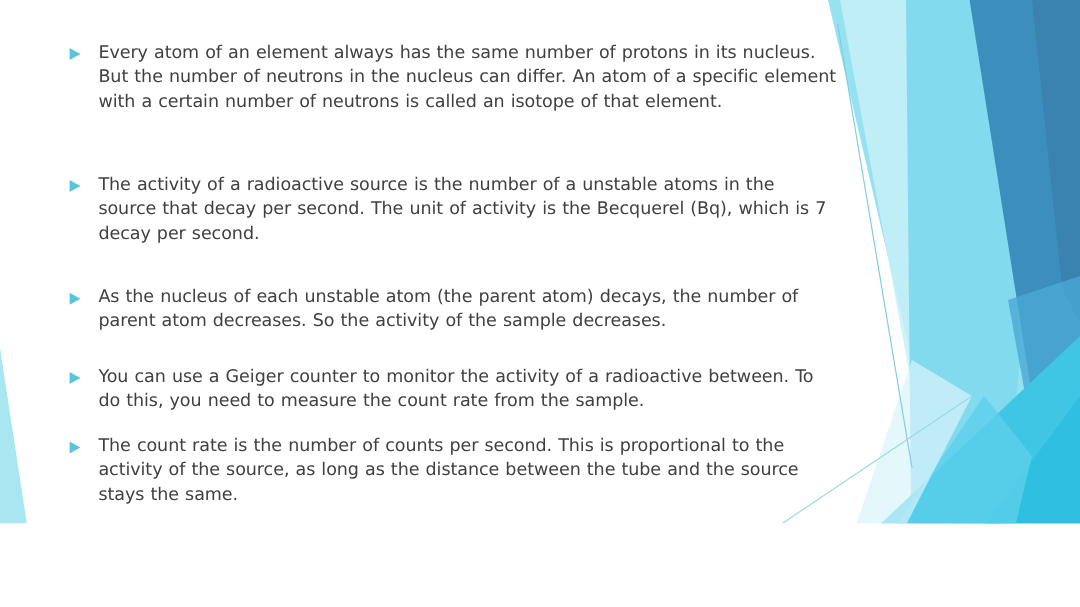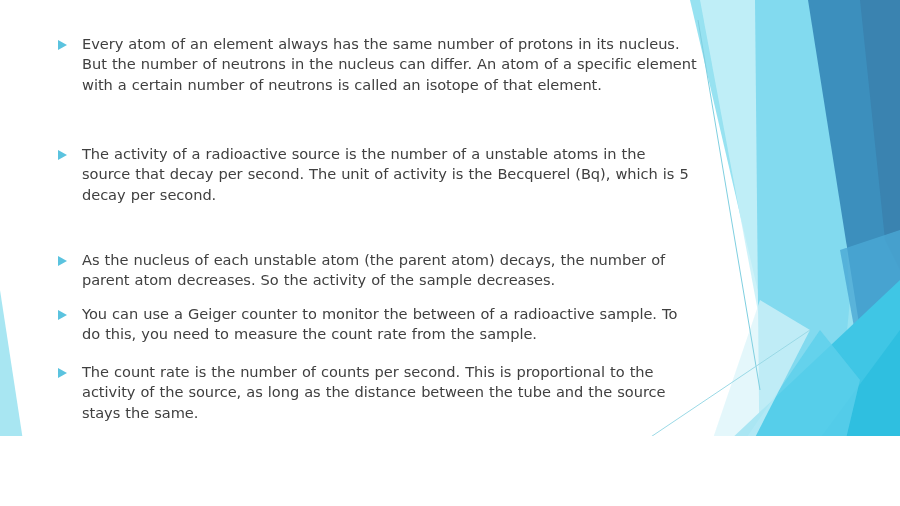--- a/index.html
+++ b/index.html
@@ -97,37 +97,37 @@
           </svg>
       </span>
       <span class="bullet-text">Every atom of an element always has the same number of protons in its nucleus. But the number of neutrons in the nucleus can differ. An atom of a specific element with a certain number of neutrons is called an isotope of that element.</span>
     </li>
     <li class="bullet" style="top:110px;">
       <span class="bullet-marker">
         <svg width="10" height="10" viewBox="0 0 10 10">
             <polygon points="1,0 10,5 1,10" fill="#5bc3df"></polygon>
           </svg>
       </span>
-      <span class="bullet-text">The activity of a radioactive source is the number of a unstable atoms in the source that decay per second. The unit of activity is the Becquerel (Bq), which is 5 decay per second.</span>
+      <span class="bullet-text">The activity of a radioactive source is the number of a unstable atoms in the source that decay per second. The unit of activity is the Becquerel (Bq), which is 7 decay per second.</span>
     </li>
-    <li class="bullet" style="top:216px;">
+    <li class="bullet" style="top:204px;">
       <span class="bullet-marker">
         <svg width="10" height="10" viewBox="0 0 10 10">
             <polygon points="1,0 10,5 1,10" fill="#5bc3df"></polygon>
           </svg>
       </span>
       <span class="bullet-text">As the nucleus of each unstable atom (the parent atom) decays, the number of parent atom decreases. So the activity of the sample decreases.</span>
     </li>
     <li class="bullet" style="top:270px;">
       <span class="bullet-marker">
         <svg width="10" height="10" viewBox="0 0 10 10">
             <polygon points="1,0 10,5 1,10" fill="#5bc3df"></polygon>
           </svg>
       </span>
-      <span class="bullet-text">You can use a Geiger counter to monitor the between of a radioactive sample. To do this, you need to measure the count rate from the sample.</span>
+      <span class="bullet-text">You can use a Geiger counter to monitor the activity of a radioactive between. To do this, you need to measure the count rate from the sample.</span>
     </li>
     <li class="bullet" style="top:328px;">
       <span class="bullet-marker">
         <svg width="10" height="10" viewBox="0 0 10 10">
             <polygon points="1,0 10,5 1,10" fill="#5bc3df"></polygon>
           </svg>
       </span>
       <span class="bullet-text">The count rate is the number of counts per second. This is proportional to the activity of the source, as long as the distance between the tube and the source stays the same.</span>
     </li>
   </ul>

